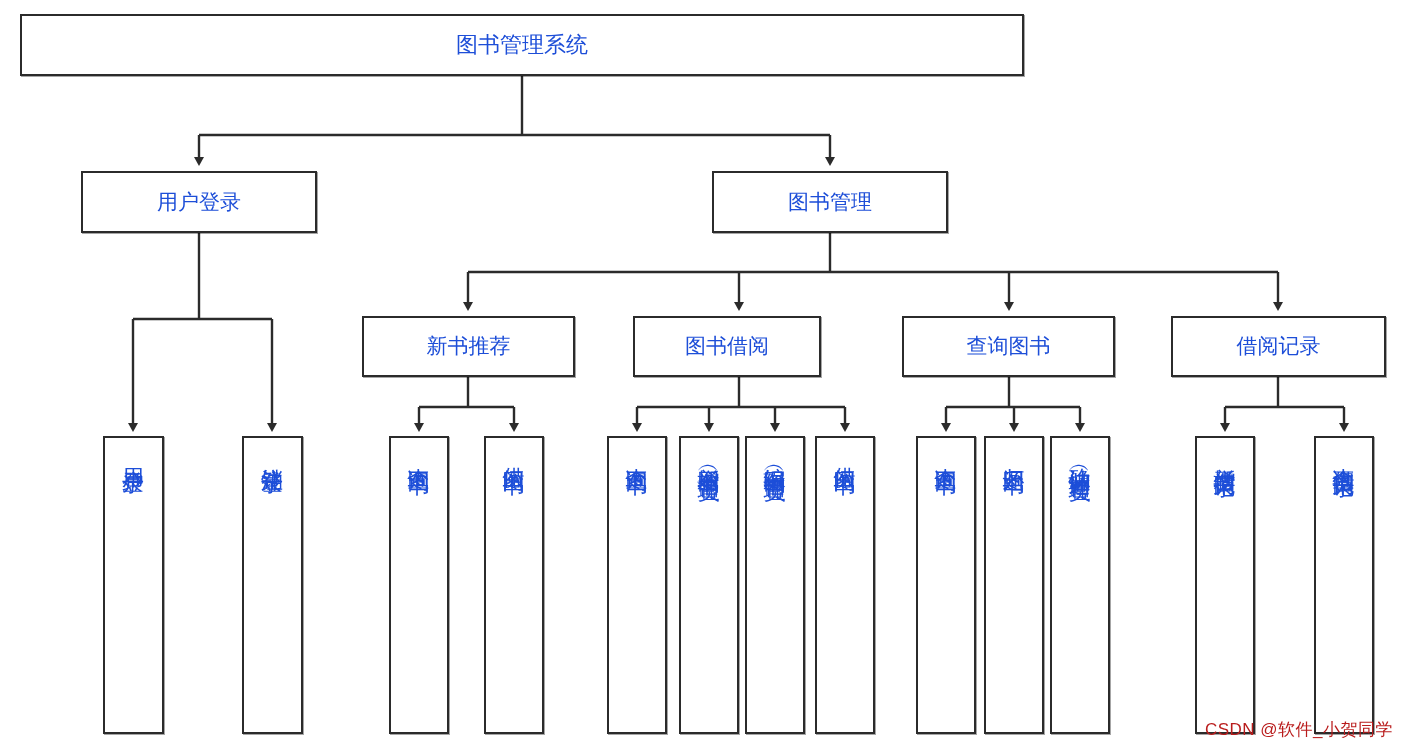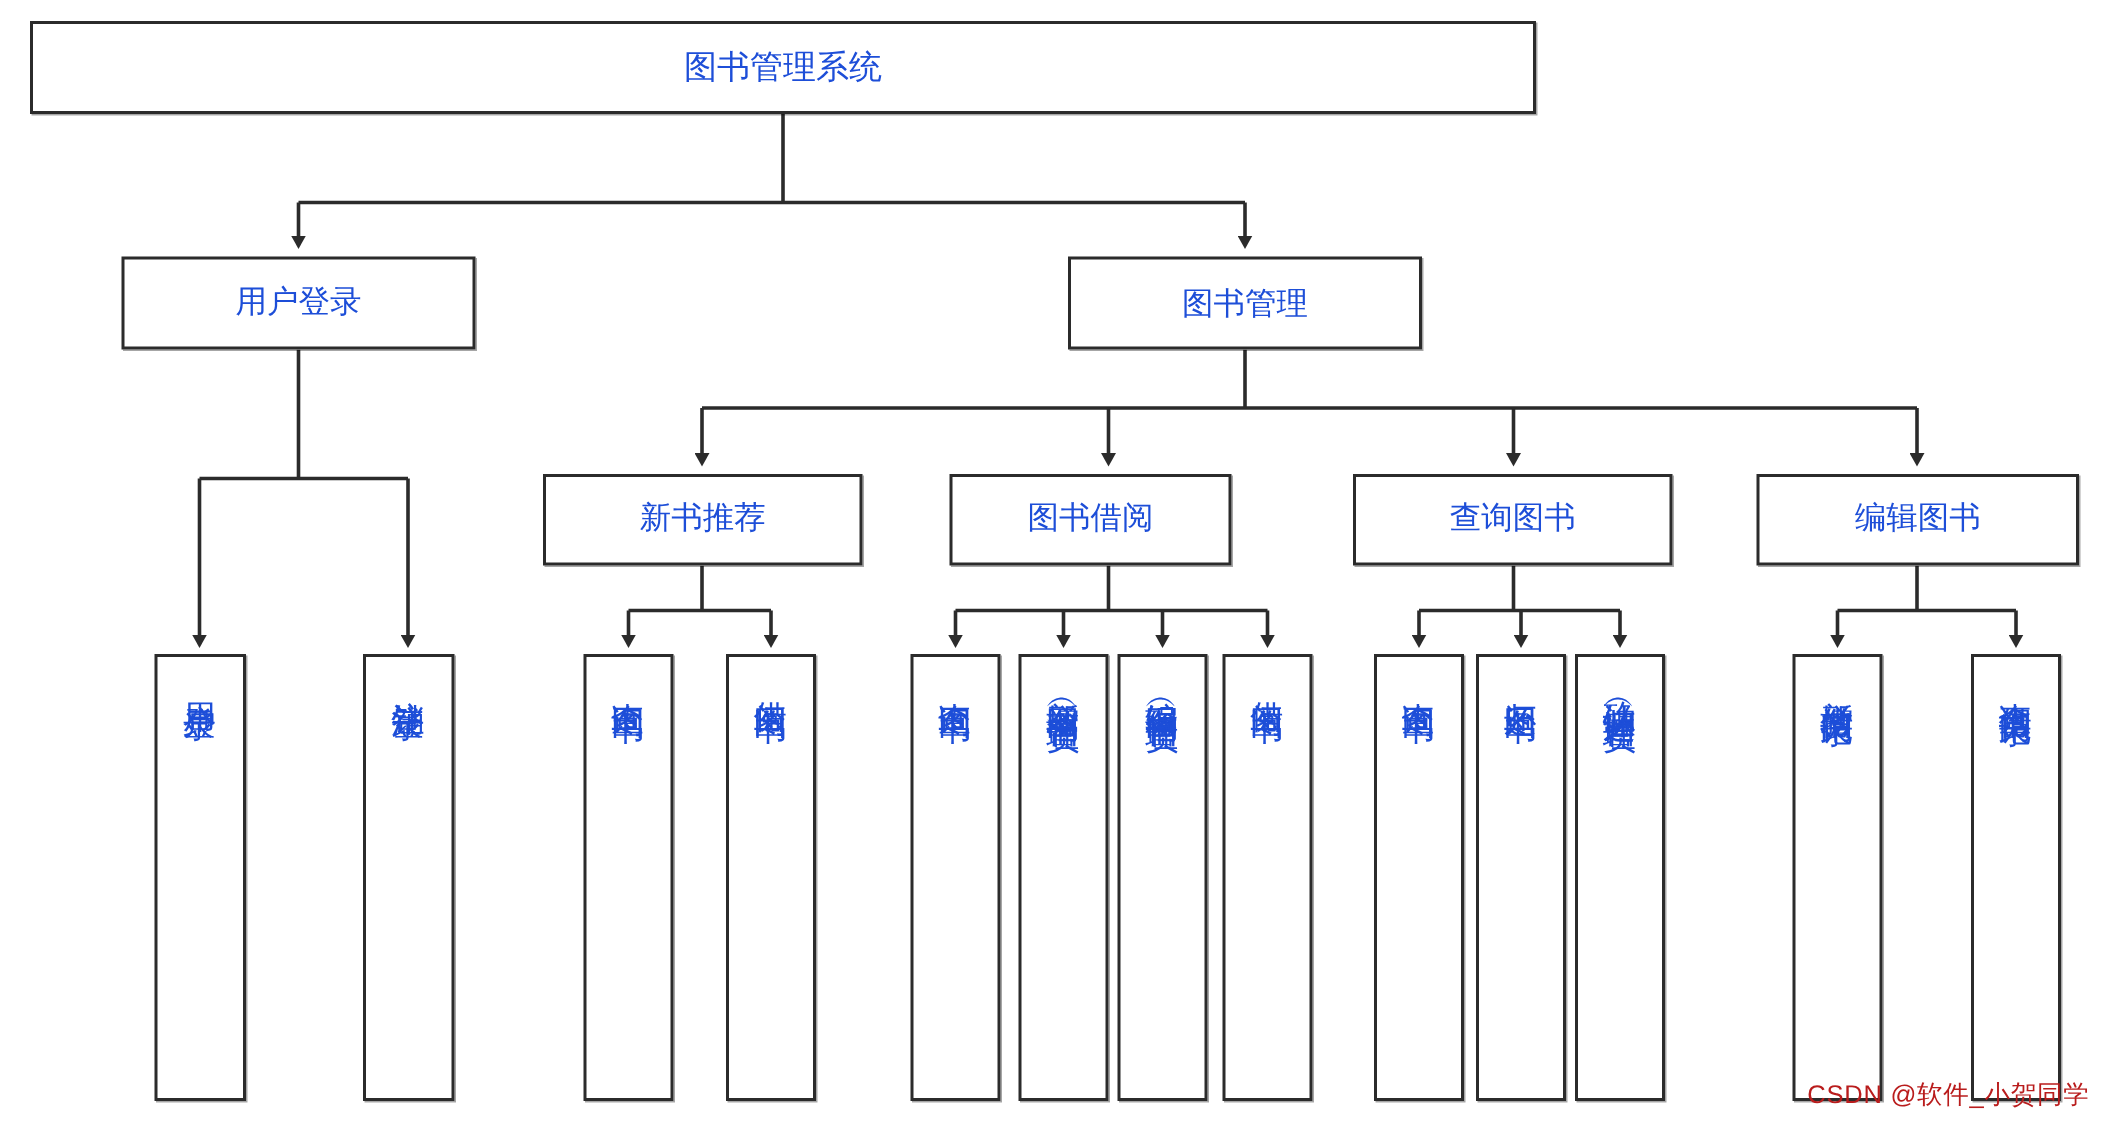--- a/index.html
+++ b/index.html
@@ -139,21 +139,21 @@
   <div class="node horizontal" style="left:362px; top:316px; width:213px; height:61px;justify-content:center;">
     <span class="label">新书推荐</span>
   </div>
   <div class="node horizontal" style="left:633px; top:316px; width:188px; height:61px;">
     <span class="label">图书借阅</span>
   </div>
   <div class="node horizontal" style="left:902px; top:316px; width:213px; height:61px;">
     <span class="label">查询图书</span>
   </div>
   <div class="node horizontal" style="left:1171px; top:316px; width:215px; height:61px;">
-    <span class="label">编辑图书</span>
+    <span class="label">借阅记录</span>
   </div>
 
   <div class="node vertical" style="left:103px; top:436px; width:61px; height:298px;">
     <span class="label">用户登录</span>
   </div>
   <div class="node vertical" style="left:242px; top:436px; width:61px; height:298px;">
     <span class="label">注销登录</span>
   </div>
 
   <div class="node vertical" style="left:389px; top:436px; width:60px; height:298px;">

